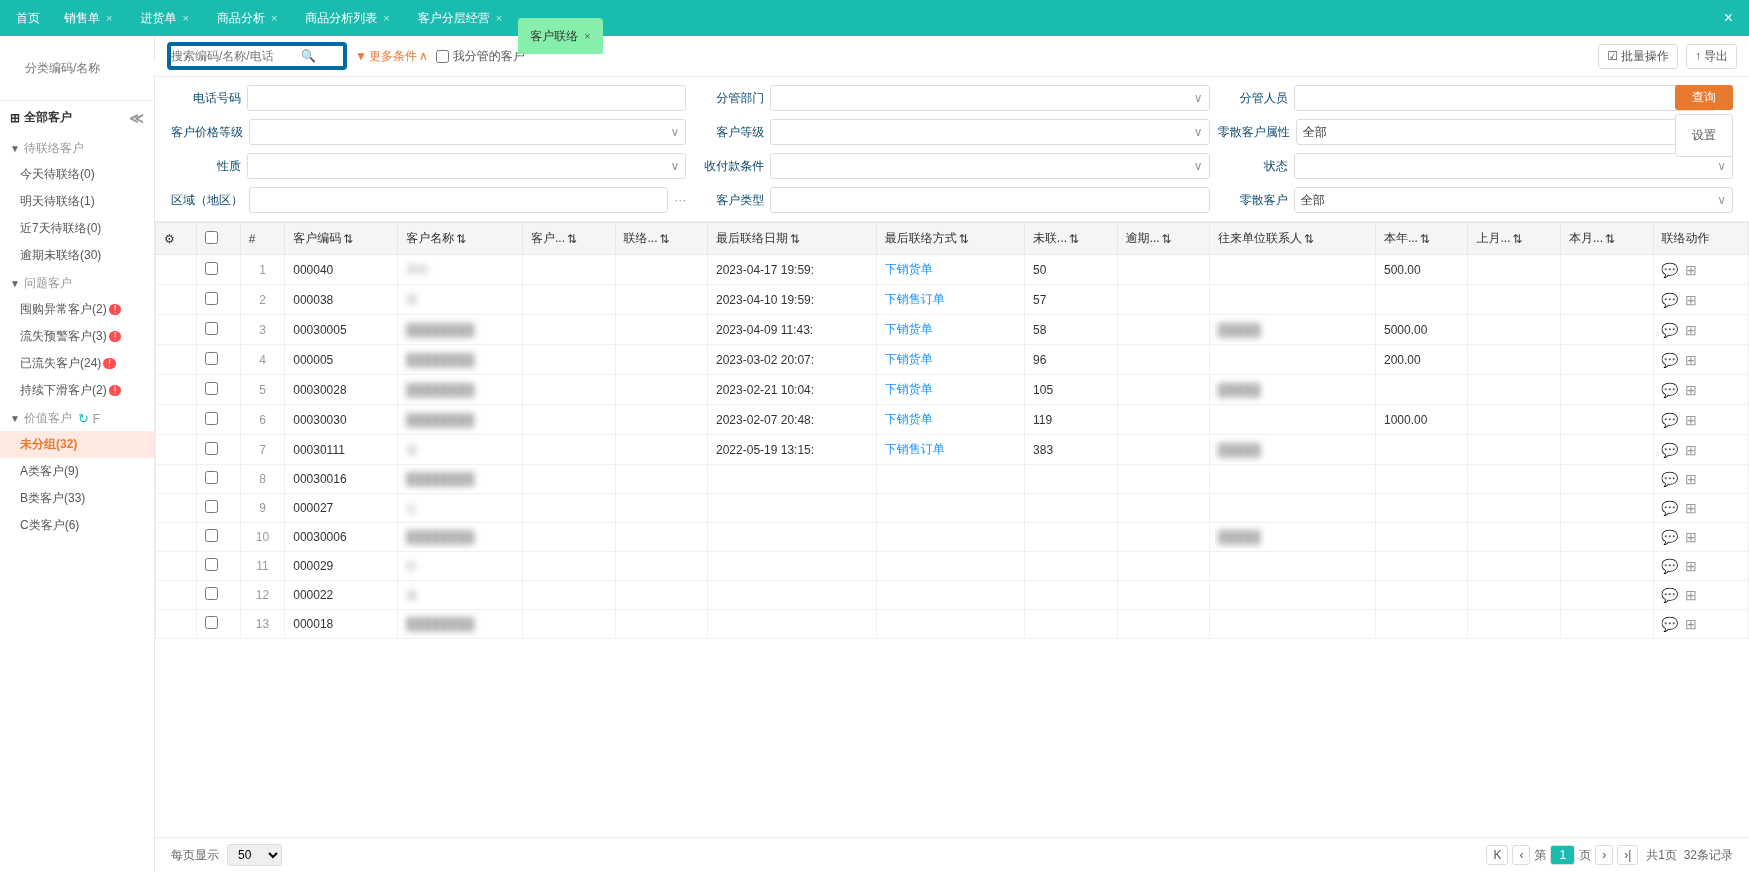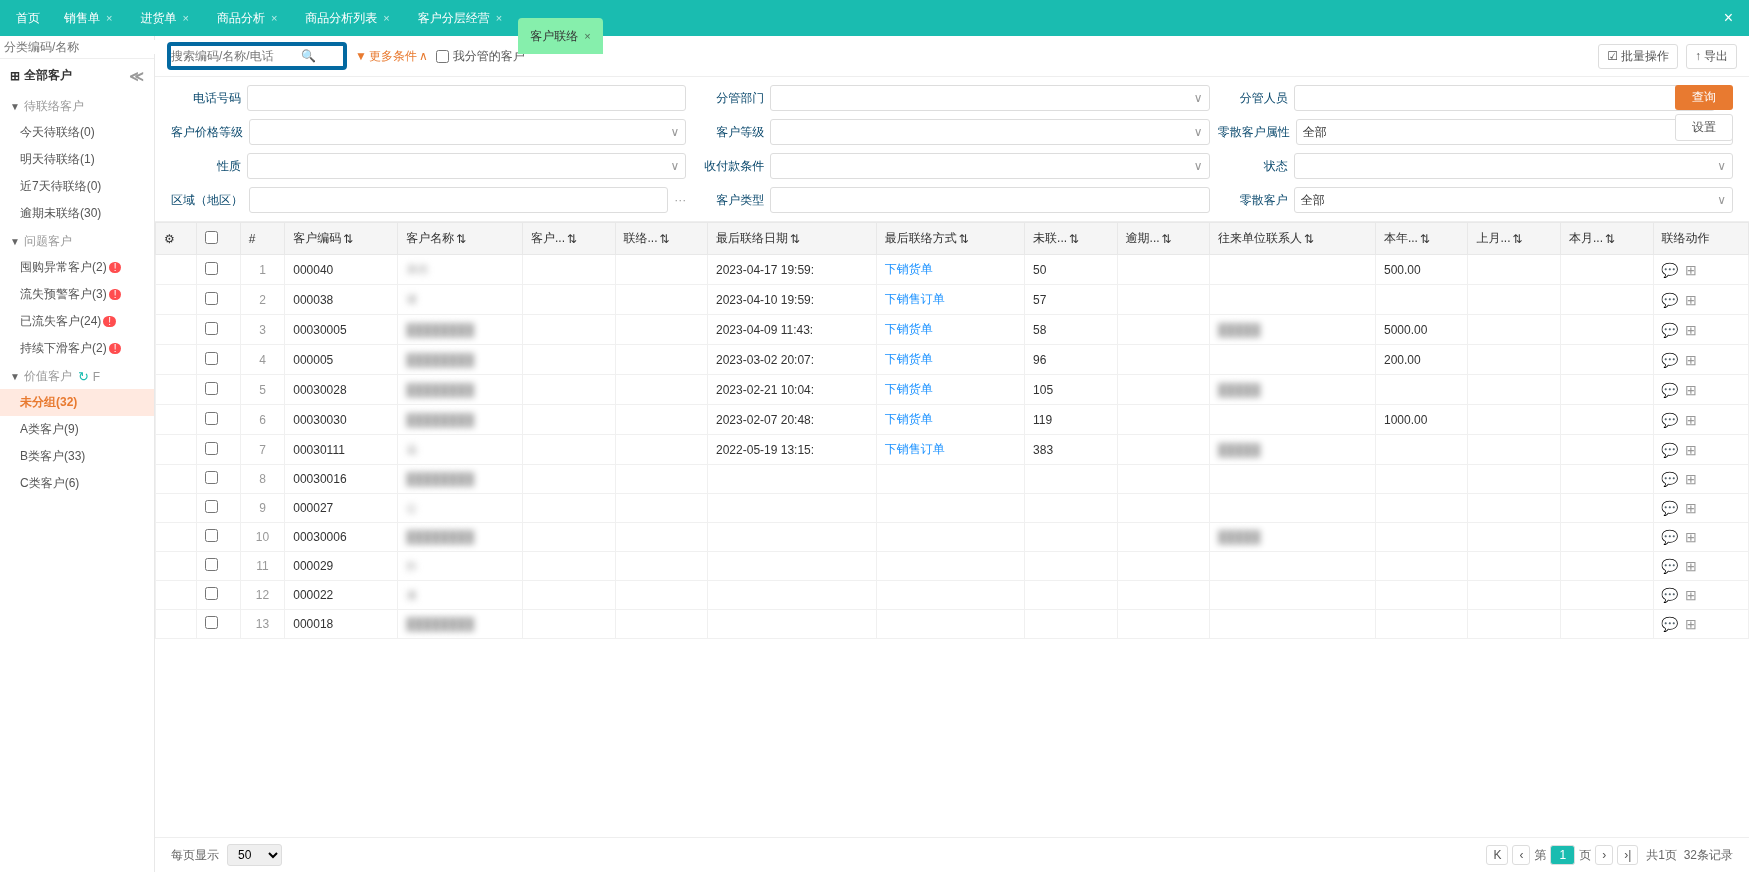--- a/index.html
+++ b/index.html
@@ -26,21 +26,21 @@
 
     
     .main-layout { display: flex; height: calc(872px - 36px); }
 
     
     .sidebar {
       width: 155px; background: white; border-right: 1px solid #e8e8e8;
       display: flex; flex-direction: column; flex-shrink: 0;
     }
     .sidebar-search {
-      display: flex; align-items: flex-end; padding: 4px; border-bottom: 1px solid #eee;
+      display: flex; align-items: flex-end; padding: 25px; border-bottom: 1px solid #eee;
       gap: 20px;
     }
     .sidebar-search input {
       flex: 1; border: none; outline: none; font-size: 12px; color: #666;
     }
     .sidebar-search .search-icon { color: #999; cursor: pointer; }
 
     .sidebar-content { flex: 1; overflow-y: auto; }
     .sidebar-header {
       display: flex; align-items: center; padding: 8px 10px; font-weight: bold;
@@ -109,21 +109,21 @@
     .filter-select .arrow { color: #999; }
     .filter-action-btns {
       position: absolute; right: 16px; top: 8px; display: flex; flex-direction: column; gap: 4px;
     }
     .btn-query {
       background: #e87a30; color: white; border: none; border-radius: 3px;
       padding: 4px 16px; cursor: pointer; font-size: 12px;
     }
     .btn-reset {
       background: white; color: #555; border: 1px solid #ddd; border-radius: 3px;
-      padding: 4px 16px; cursor: pointer; font-size: 12px;
+      padding: 12px 16px; cursor: pointer; font-size: 12px;
     }
 
     
     .table-container { flex: 1; overflow: auto; background: white; }
     table { width: 100%; border-collapse: collapse; font-size: 12px; }
     thead tr { background: #f5f5f5; }
     thead th {
       border: 1px solid #e8e8e8; padding: 7px 8px; text-align: left;
       white-space: nowrap; color: #333; font-weight: normal; position: sticky; top: 0;
       background: #f5f5f5; z-index: 1;

